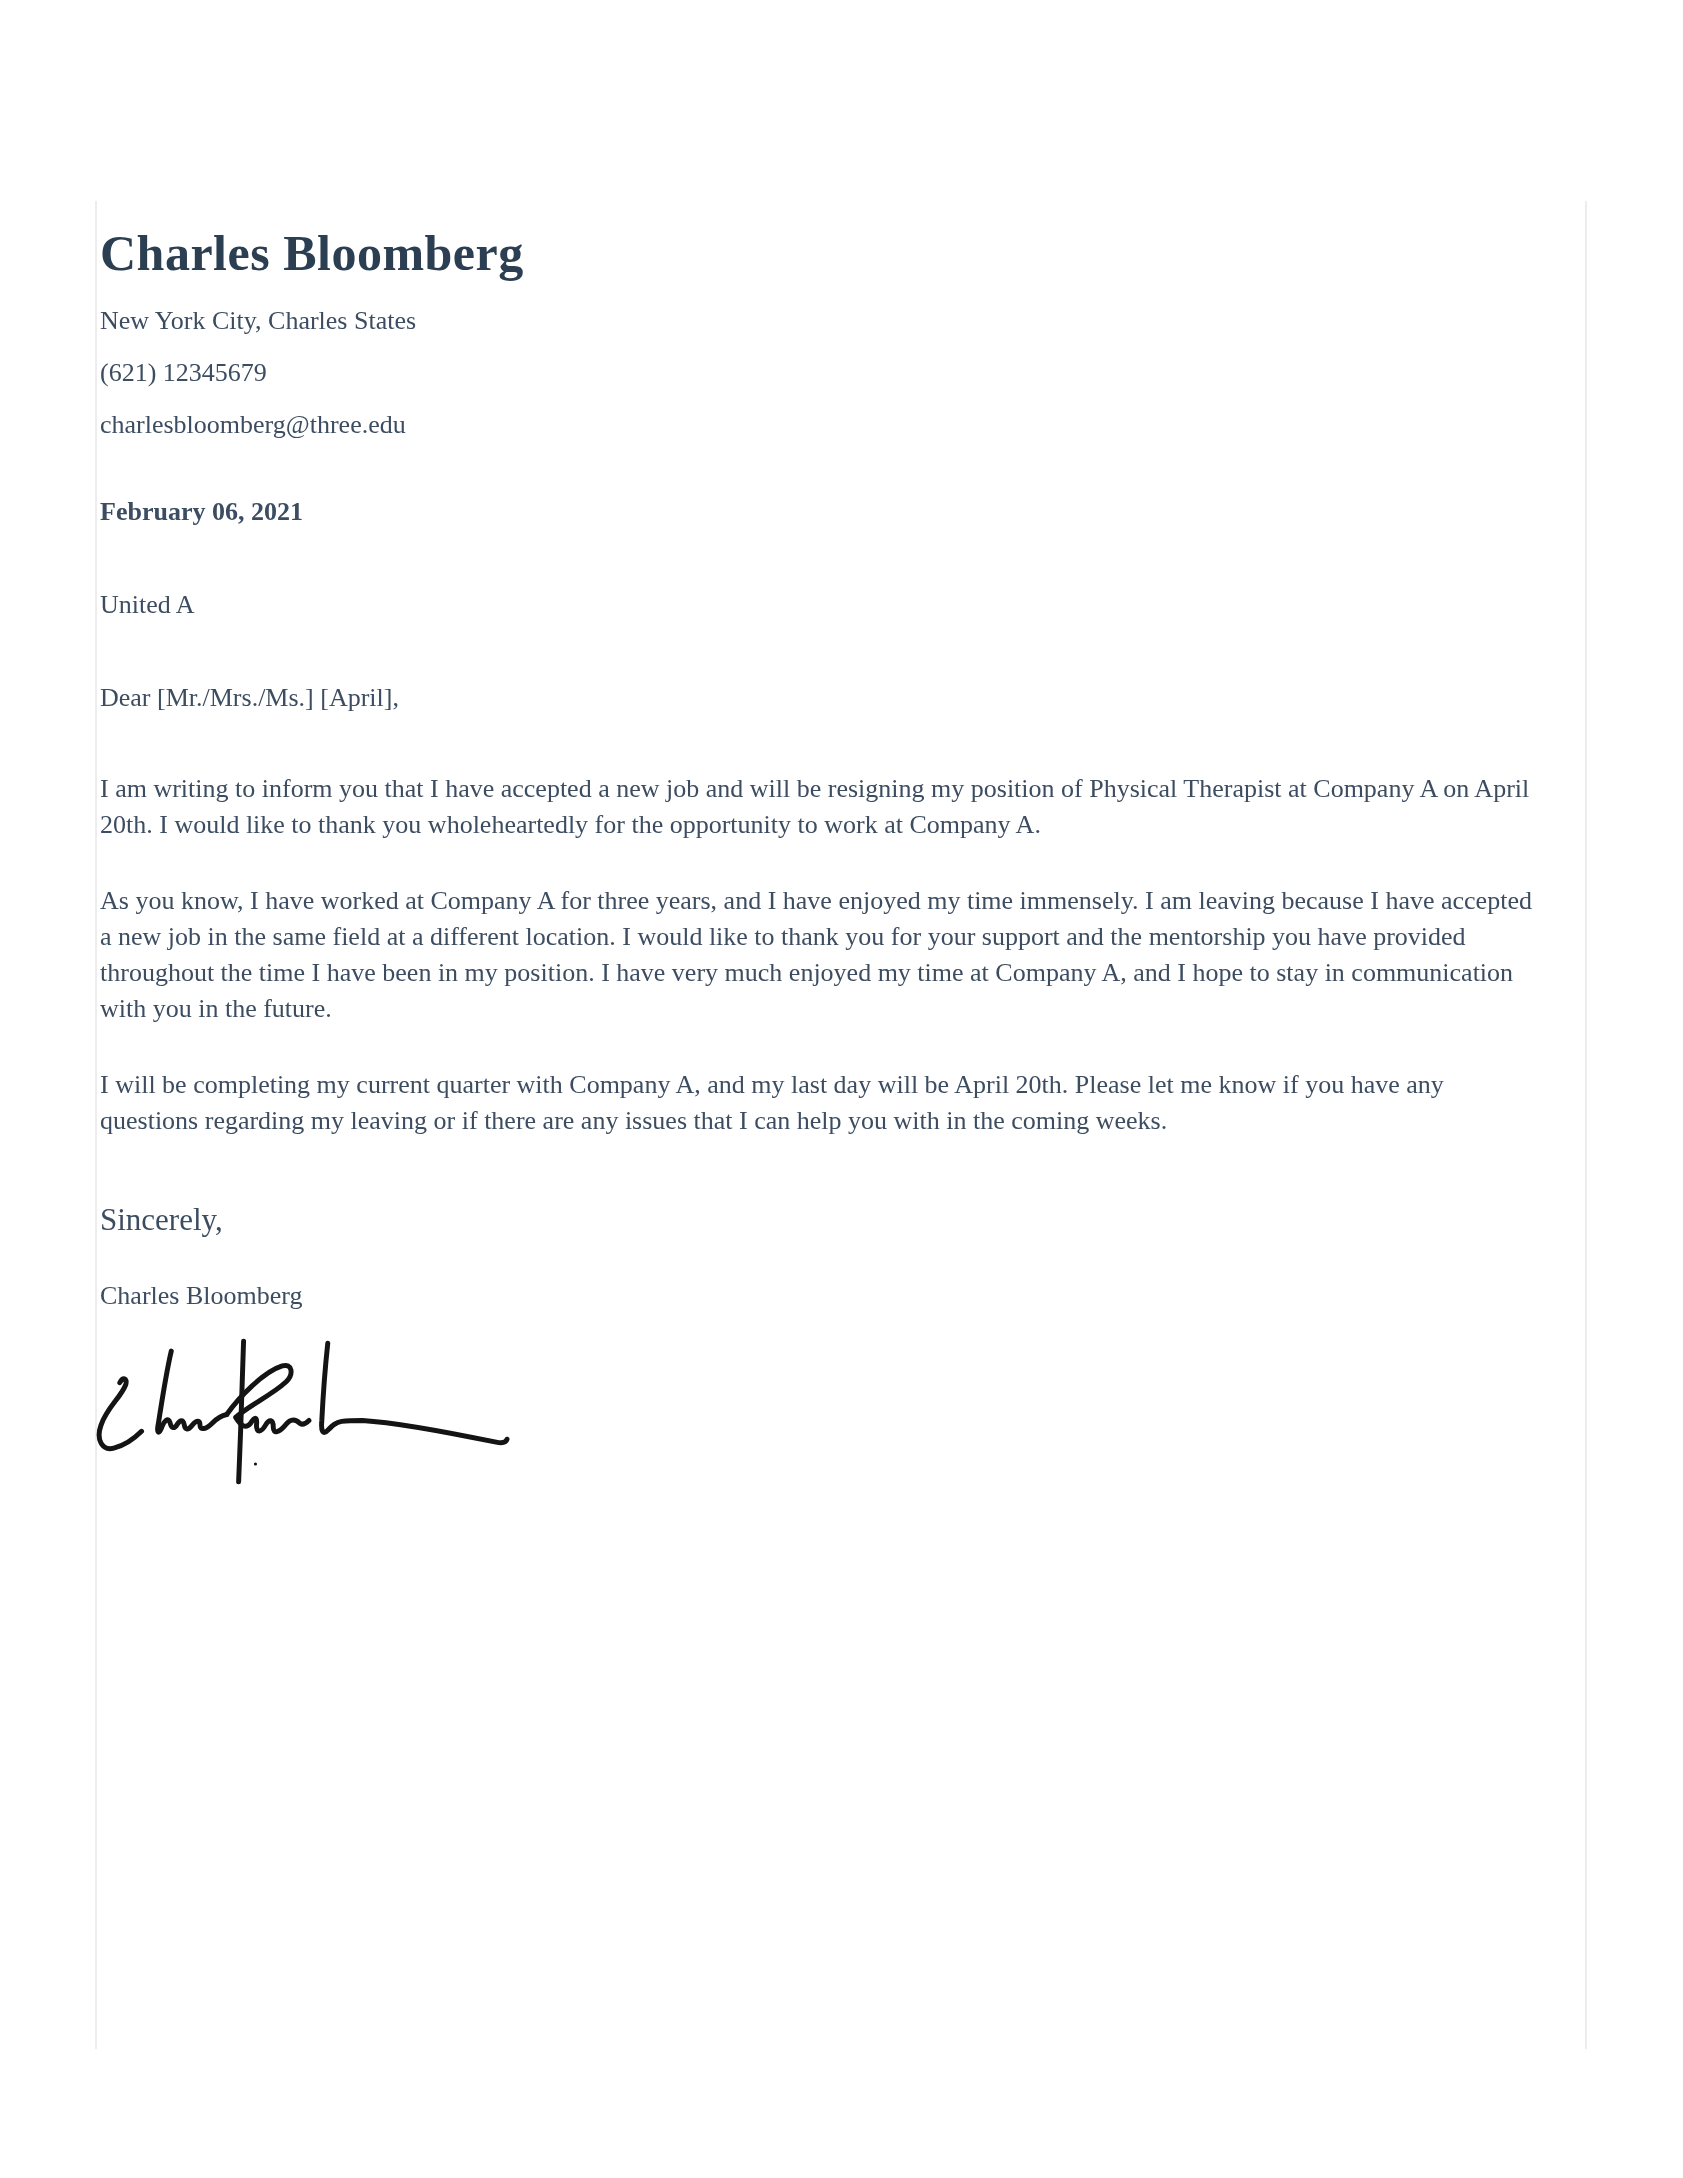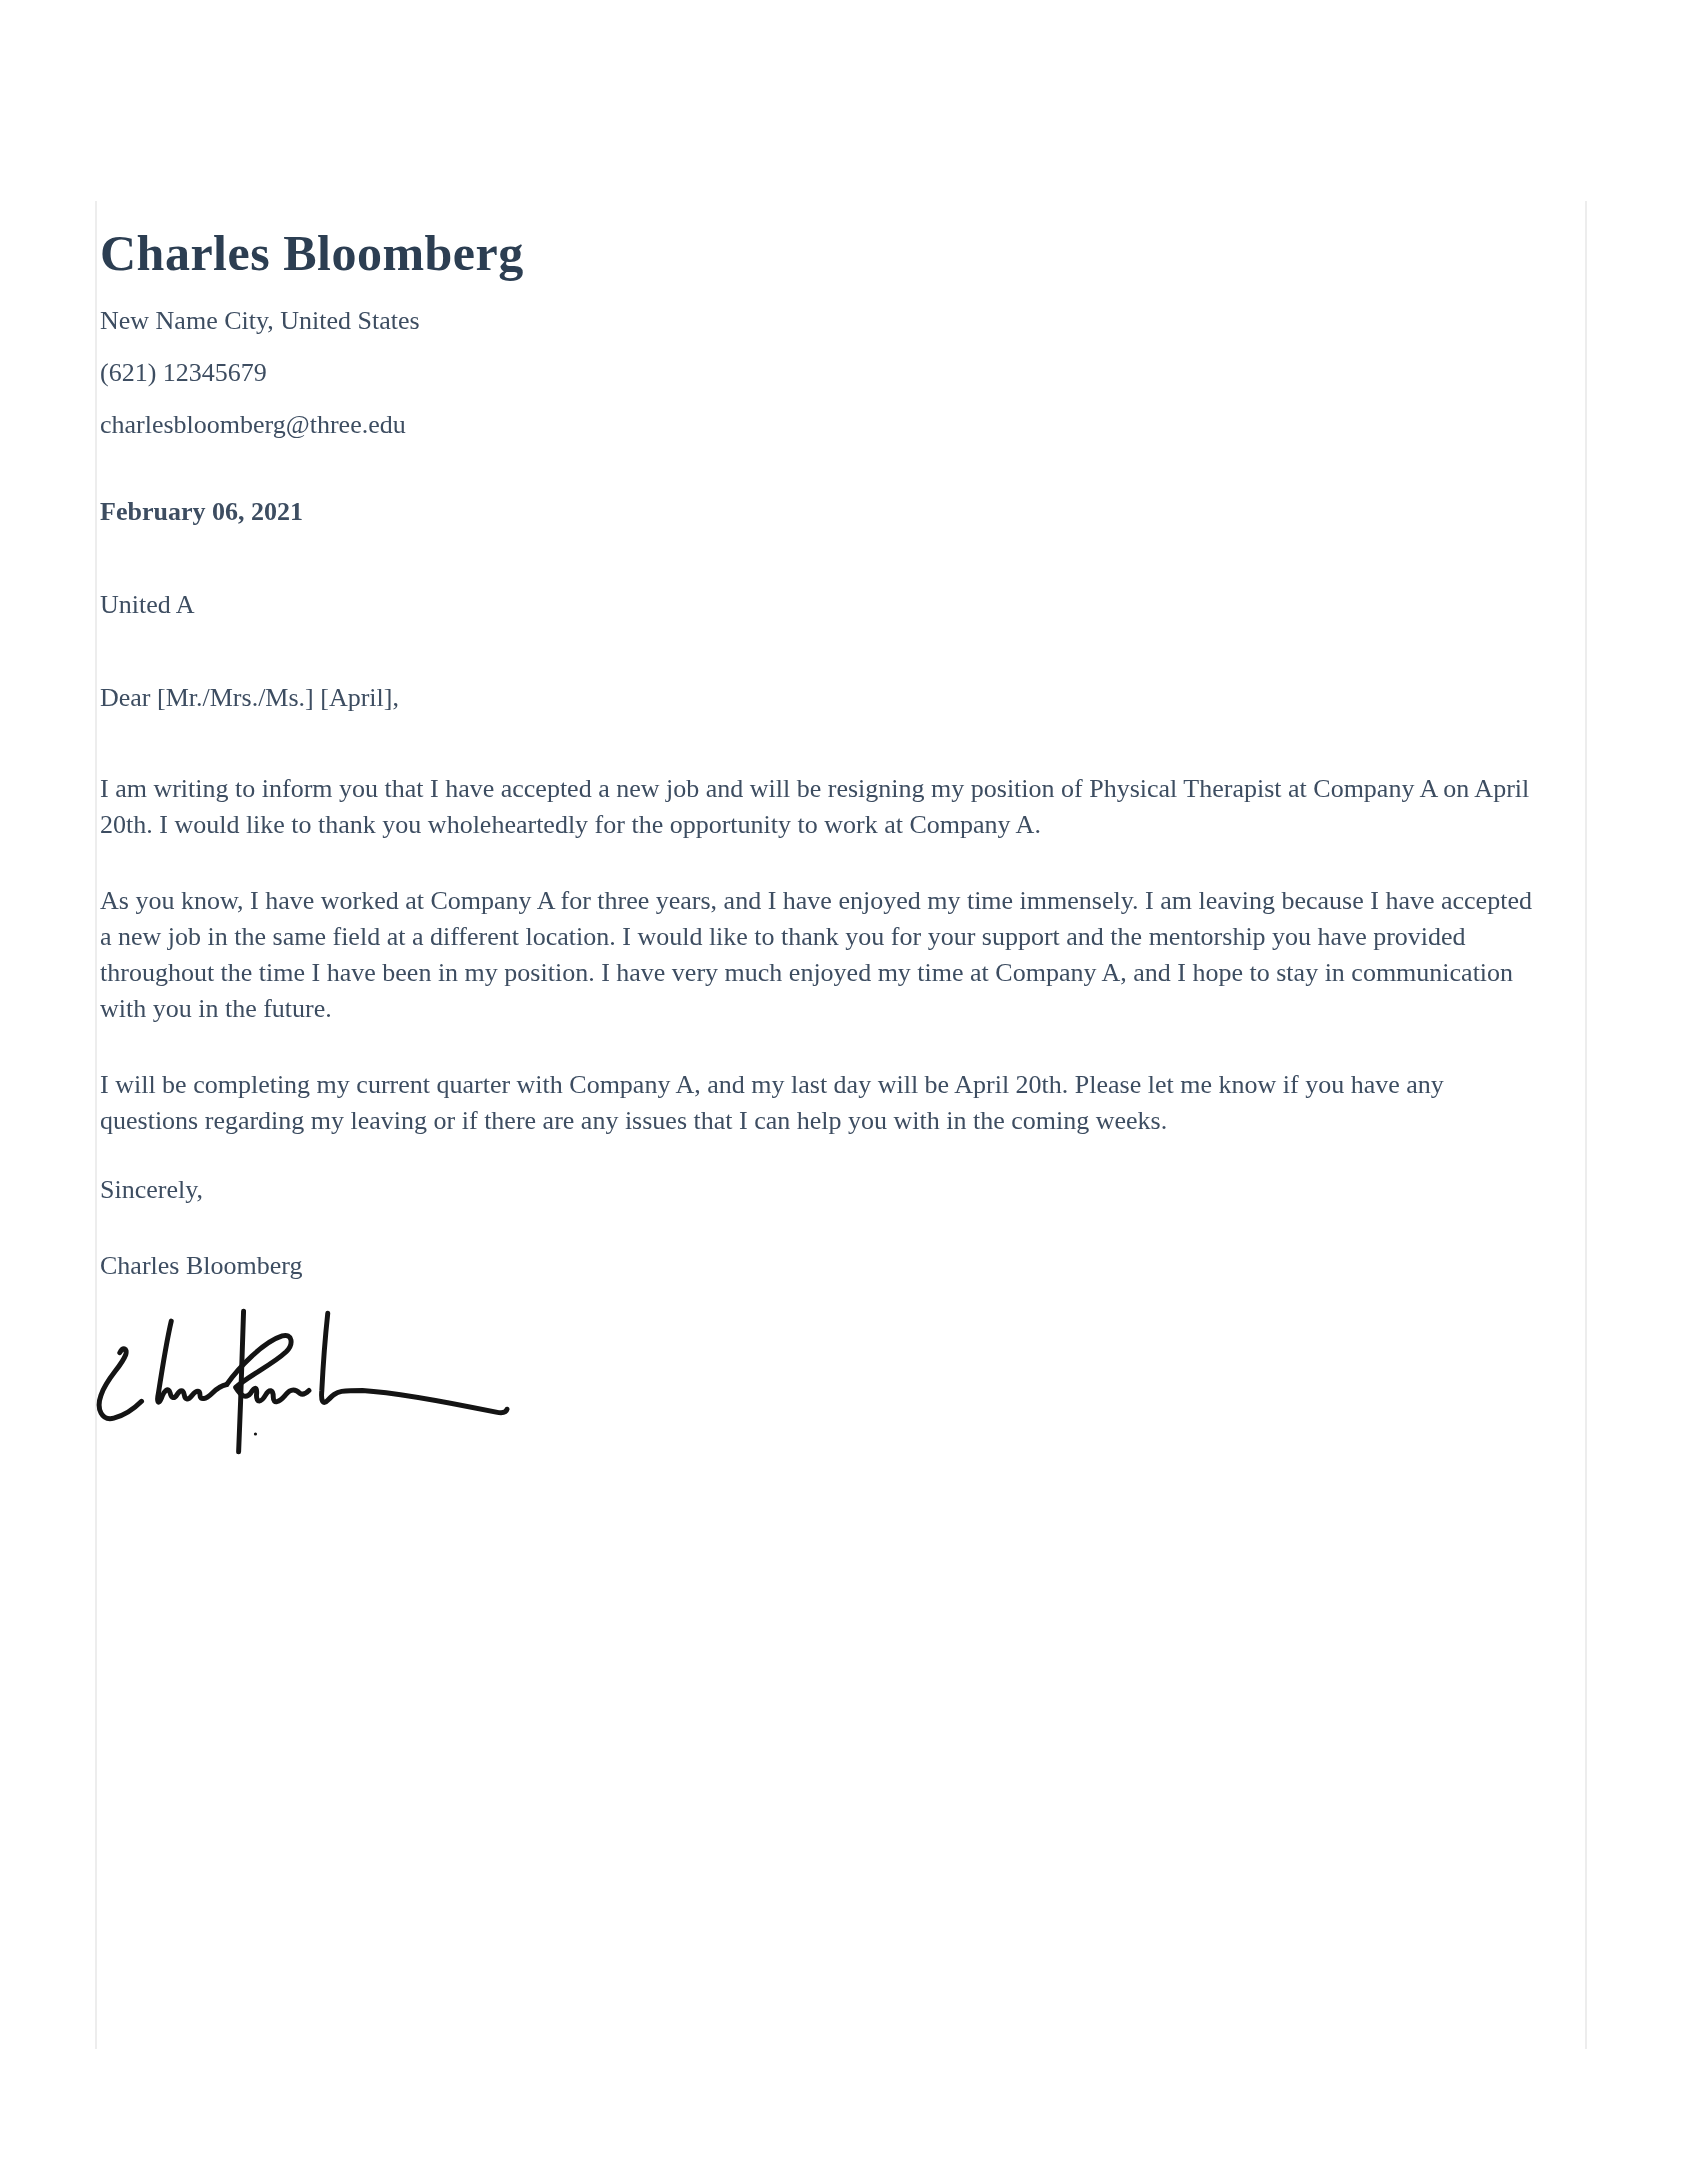--- a/index.html
+++ b/index.html
@@ -45,40 +45,40 @@
   }
   .date-line       { margin-top: 51px; font-size: 26px; line-height: 36px; font-weight: bold; }
   .recipient-line  { margin-top: 57px; font-size: 26px; line-height: 36px; }
   .salutation-line { margin-top: 57px; font-size: 26px; line-height: 36px; }
   p.para {
     margin: 40px 0 0 0;
     font-size: 26px;
     line-height: 36px;
   }
   p.para.first { margin-top: 55px; }
-  .closing-line  { margin-top: 33px; font-size: 26px; line-height: 36px; }
+  .closing-line  { margin-top: 63px; font-size: 31px; line-height: 36px; }
   .sig-name-line { margin-top: 40px; font-size: 26px; line-height: 36px; }
   .signature-svg {
     display: block;
     margin-top: 22px;
     margin-left: -5px;
   }
 </style>
 </head>
 <body style="color: rgb(61, 77, 97); background: rgb(255, 255, 255);">
 
 <div class="page-edge edge-left" style="background: rgb(237, 237, 237);"></div>
 <div class="page-edge edge-right" style="background: rgb(237, 237, 237);"></div>
 
 <div class="content">
 
   <h1 class="sender-name" style="color: rgb(44, 62, 82);">Charles Bloomberg</h1>
 
   <div class="contact">
-    <div class="contact-line">New Name City, United States</div>
+    <div class="contact-line">New York City, Charles States</div>
     <div class="contact-line">(621) 12345679</div>
     <div class="contact-line">charlesbloomberg@three.edu</div>
   </div>
 
   <div class="date-line">February 06, 2021</div>
 
   <div class="recipient-line">United A</div>
 
   <div class="salutation-line">Dear [Mr./Mrs./Ms.] [April],</div>
 

